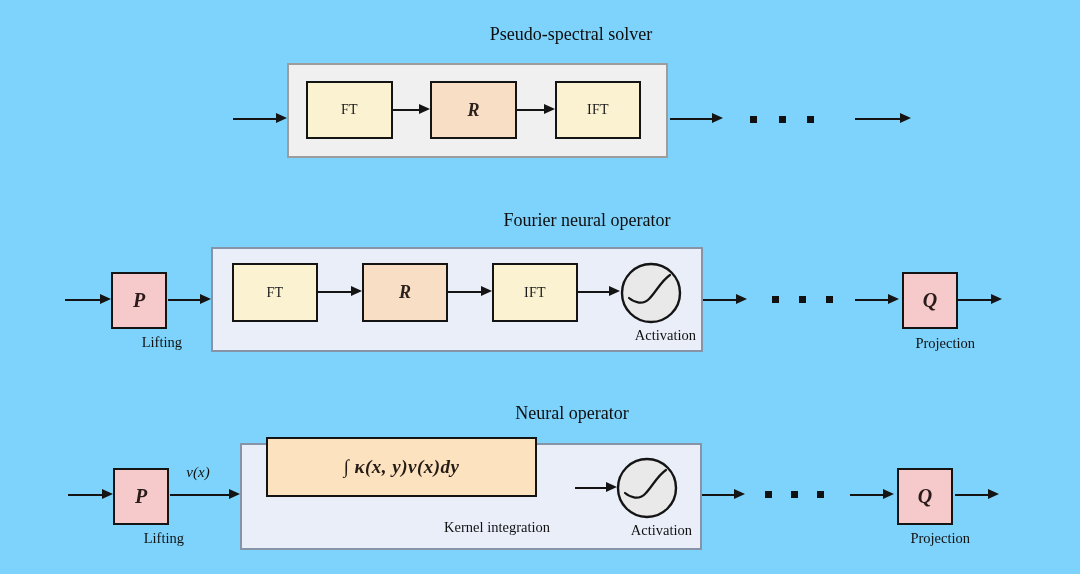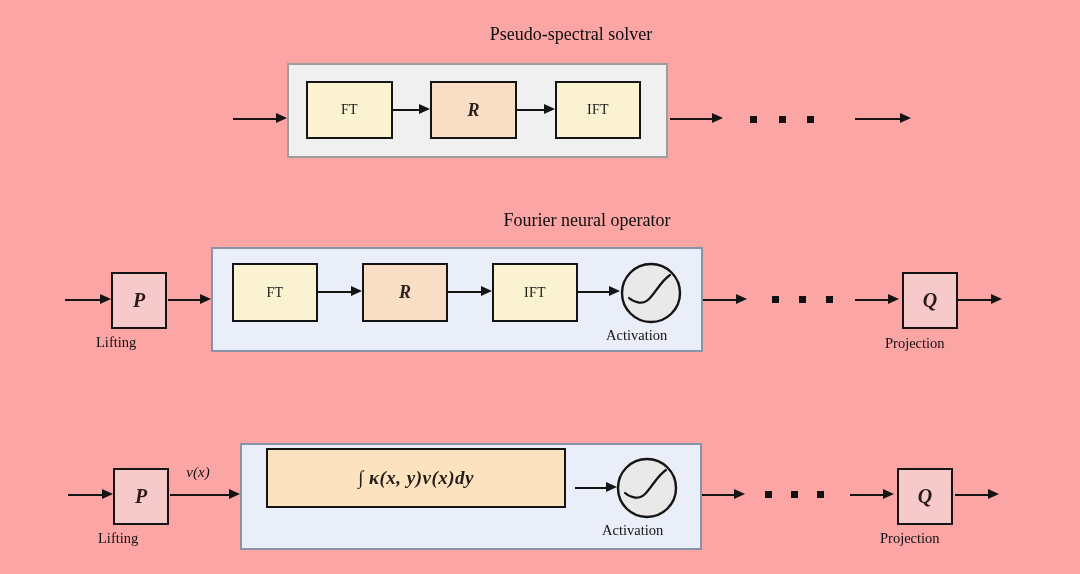--- a/index.html
+++ b/index.html
@@ -1,38 +1,38 @@
 <!DOCTYPE html>
 <html style="--box-cream: #fbf2d2; --box-peach: #f9dec6; --box-orange: #fce2bf; --box-pink: #f6caca; --gray-fill: #f0f0f0; --gray-border: #9d9d9d; --blue-fill: #e9eef9; --blue-border: #8794a8; --circle-fill: #e9e9e9; --ink: #141414;"><head>
 <meta charset="utf-8">
 <style>
   html,body{margin:0;padding:0;background:#ffffff;}
   .canvas{
-    position:relative;width:1080px;height:574px;background:#fca5a5;overflow:hidden;
+    position:relative;width:1080px;height:574px;background:#7dd3fc;overflow:hidden;
     font-family:"Liberation Serif","DejaVu Serif",serif;color:#141414;
   }
   .title{
     position:absolute;text-align:center;font-size:18px;line-height:22px;color:#0d0d0d;
   }
   .container{position:absolute;box-sizing:border-box;}
   .container.gray{background:var(--gray-fill,#f0f0f0);border:2px solid var(--gray-border,#9d9d9d);}
   .container.blue{background:var(--blue-fill,#e9eef9);border:2px solid var(--blue-border,#8794a8);}
   .box{
     position:absolute;box-sizing:border-box;border:2px solid var(--ink,#141414);
     display:flex;align-items:center;justify-content:center;
   }
   .cream{background:var(--box-cream,#fbf2d2);}
   .peach{background:var(--box-peach,#f9dec6);}
   .orange{background:var(--box-orange,#fce2bf);}
   .pink{background:var(--box-pink,#f6caca);}
   .blocklabel{font-size:14px;letter-spacing:.3px;color:#1a1a1a;}
   .rlabel{font-size:18px;font-style:italic;font-weight:700;color:#2a201c;}
   .pqlabel{font-size:20px;font-style:italic;font-weight:700;color:#2a1a1a;}
   .formula{font-size:19px;font-style:italic;font-weight:600;color:#261c16;letter-spacing:.5px;}
-  .lbl{position:absolute;text-align:left;font-size:14.5px;line-height:17px;color:#111;}
+  .lbl{position:absolute;text-align:right;font-size:14.5px;line-height:17px;color:#111;}
   .annot{position:absolute;text-align:center;font-size:15px;font-style:italic;color:#111;}
   .arrow{position:absolute;height:2px;background:var(--ink,#141414);}
   .arrow::after{
     content:"";position:absolute;right:-11px;top:-5px;width:0;height:0;
     border-left:11px solid var(--ink,#141414);
     border-top:5px solid transparent;border-bottom:5px solid transparent;
   }
   .dot{position:absolute;width:7px;height:7px;background:#111;}
   .circle{position:absolute;}
   .circle svg{display:block;}
@@ -103,35 +103,37 @@
   <div class="dot" style="left:799px;top:296px;"></div>
   <div class="dot" style="left:826px;top:296px;"></div>
   <div class="arrow" style="left:855px;top:299px;width:33px;"></div>
 
   <div class="box pink" style="left:902px;top:272px;width:56px;height:57px;">
     <span class="pqlabel">Q</span>
   </div>
   <div class="lbl" style="left:885px;top:335px;width:90px;">Projection</div>
   <div class="arrow" style="left:958px;top:299px;width:33px;"></div>
 
+  <div class="title" style="left:342px;top:402px;width:460px;">Neural operator</div>
 
   <div class="arrow" style="left:68px;top:494px;width:34px;"></div>
   <div class="box pink" style="left:113px;top:468px;width:56px;height:57px;">
     <span class="pqlabel">P</span>
   </div>
   <div class="lbl" style="left:98px;top:530px;width:86px;">Lifting</div>
 
   <div class="annot" style="left:176px;top:464px;width:44px;">v(x)</div>
   <div class="arrow" style="left:170px;top:494px;width:59px;"></div>
 
   <div class="container blue" style="left:240px;top:443px;width:462px;height:107px;"></div>
 
-  <div class="box orange" style="left:266px;top:448px;width:300px;height:60px;text-align:right;">
+  <div class="box orange" style="left:266px;top:437px;width:271px;height:60px;text-align:right;">
     <span class="formula">∫ κ(x, y)v(x)dy</span>
   </div>
+  <div class="lbl" style="left:290px;top:519px;width:260px;">Kernel integration</div>
   <div class="arrow" style="left:575px;top:487px;width:31px;"></div>
 
   <div class="circle" style="left:616px;top:457px;width:62px;height:62px;">
     <svg width="62" height="62" viewBox="0 0 62 62">
       <circle cx="31" cy="31" r="29" fill="var(--circle-fill,#e9e9e9)" stroke="#141414" stroke-width="2.4"></circle>
       <path d="M9 36 C 15 41, 23 43, 29 37 C 36 30, 41 19, 50 13" fill="none" stroke="#141414" stroke-width="2.2" stroke-linecap="round"></path>
     </svg>
   </div>
   <div class="lbl" style="left:602px;top:522px;width:90px;">Activation</div>
 

